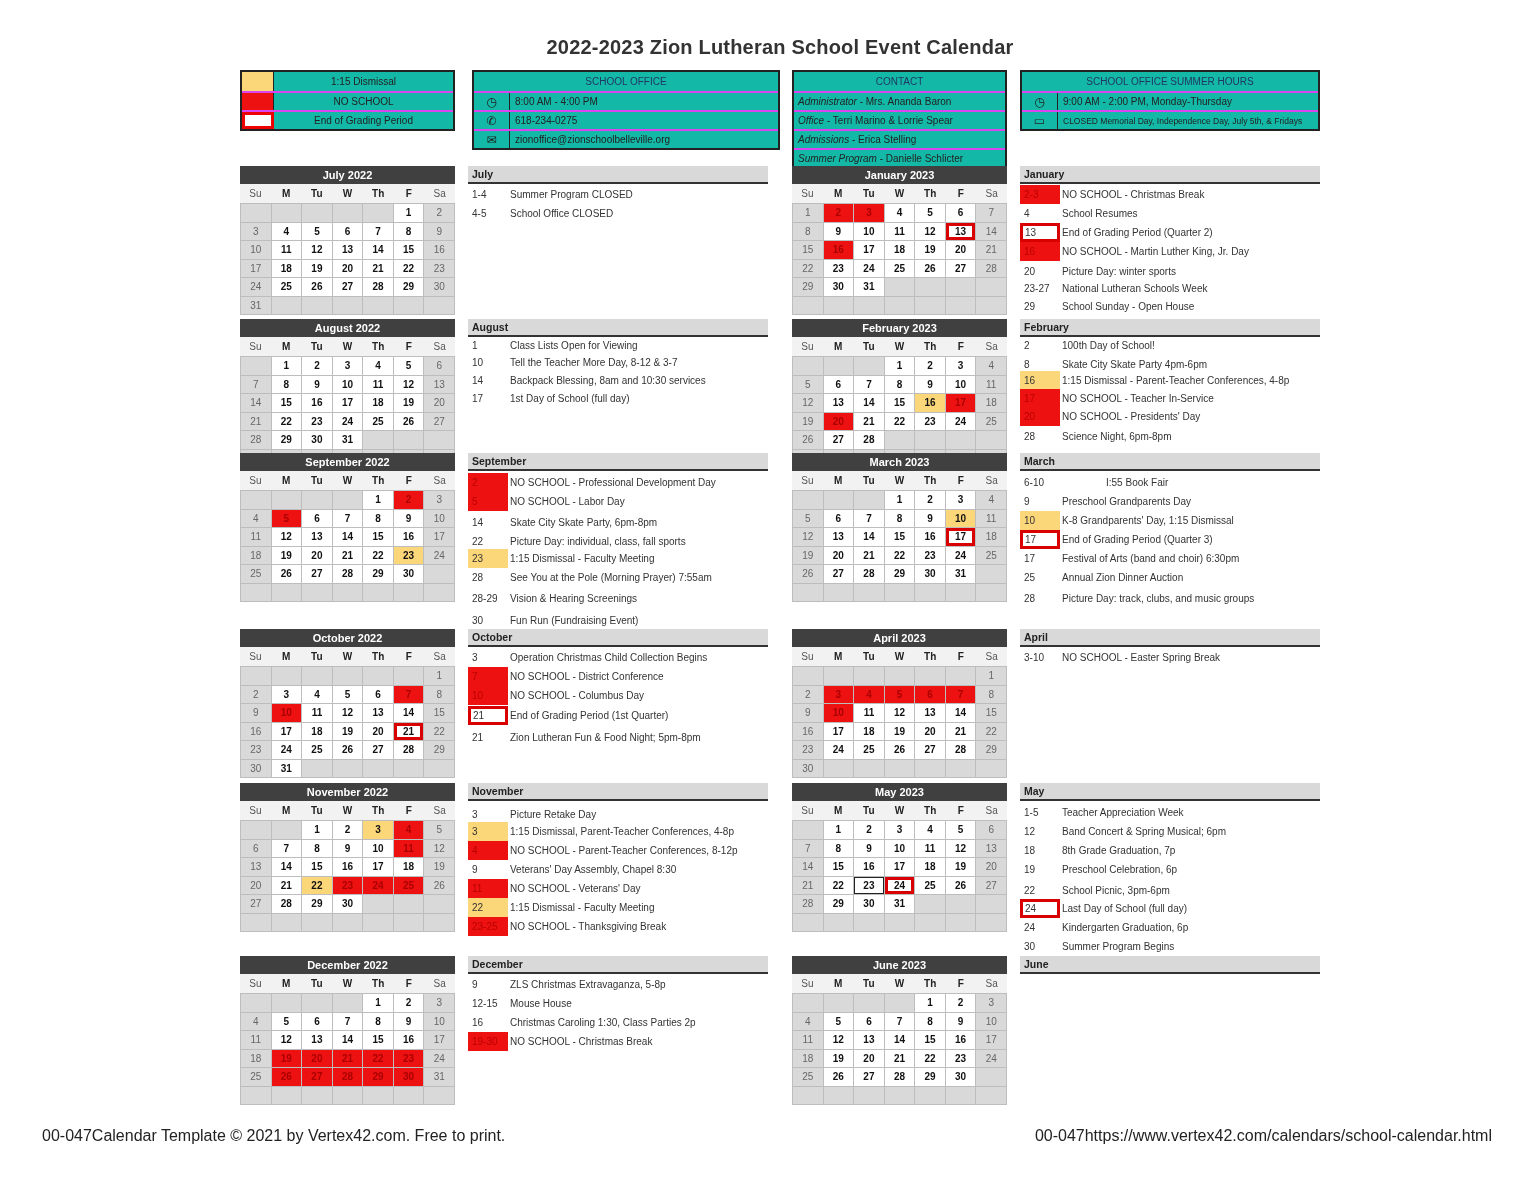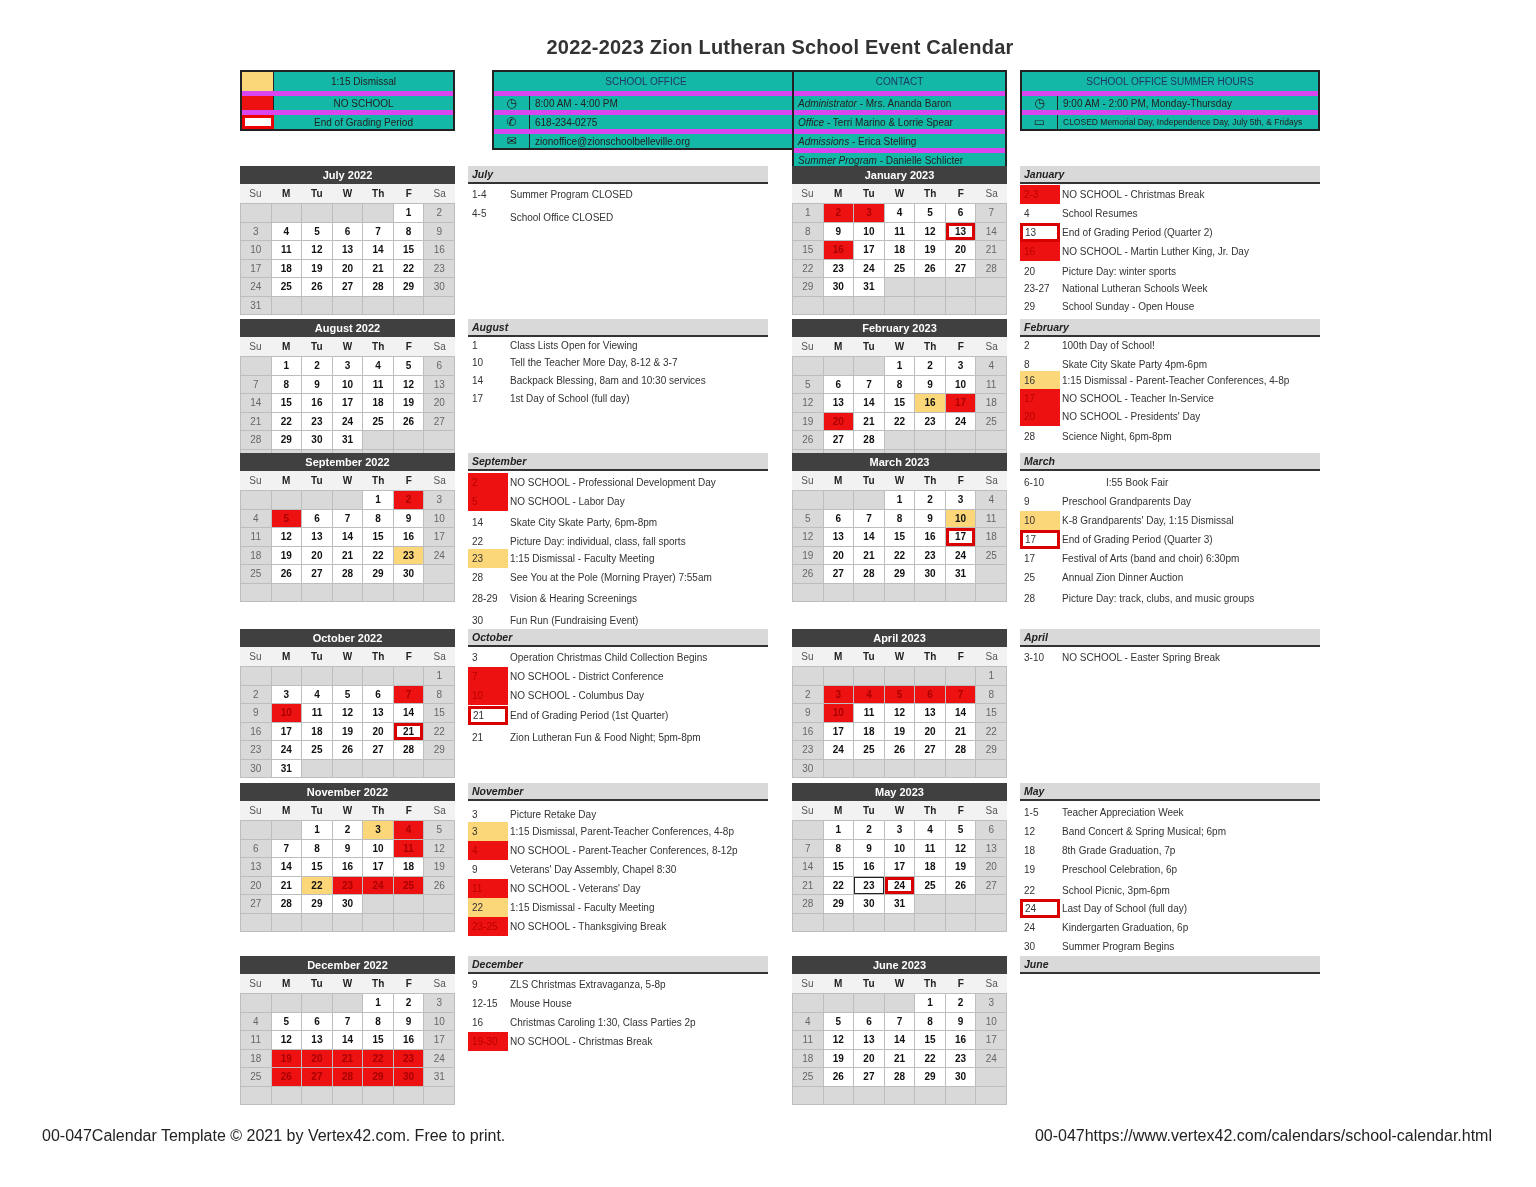--- a/index.html
+++ b/index.html
@@ -3,33 +3,33 @@
 <meta charset="utf-8">
 <style>
   * { box-sizing: border-box; margin: 0; padding: 0; }
   html, body { width: 1536px; height: 1187px; background: #ffffff; overflow: hidden; }
   body { position: relative; font-family: "Liberation Sans", "DejaVu Sans", sans-serif; color: #222; }
 
   .title { position: absolute; left: 0; width: 1560px; top: 36px; text-align: center; font-size: 20px; font-weight: bold; color: #333; letter-spacing: 0.2px; }
 
   
   .box { position: absolute; border: 2px solid #222; background: #14b8a6; font-size: 10px; }
-  .box .row { display: flex; height: 19px; border-top: 5px solid #d946ef; align-items: center; }
+  .box .row { display: flex; height: 19px; border-top: 2px solid #d946ef; align-items: center; }
   .box .row:first-child { border-top: none; }
   .box .hdr { justify-content: center; color: #1f3864; font-weight: normal; font-size: 10px; }
   .box .ic { width: 36px; height: 100%; border-right: 1px solid #222; display: flex; align-items: center; justify-content: center; font-size: 12px; }
   .box .tx { padding-left: 5px; white-space: nowrap; overflow: hidden; }
   .box .tx i { font-style: italic; }
 
   .legend { left: 240px; top: 70px; width: 215px; }
   .legend .sw { width: 32px; height: 100%; border-right: 1px solid #222; }
   .legend .lbl { flex: 1; text-align: center; }
   .legend .sw.gp { border: 3px solid #e00; background: #fff; }
 
-  .office { left: 492px; top: 70px; width: 308px; }
+  .office { left: 472px; top: 70px; width: 308px; }
   .contact { left: 792px; top: 70px; width: 215px; text-align: center; }
   .contact .tx { padding-left: 4px; }
   .summer { left: 1020px; top: 70px; width: 300px; }
 
   
   .cal { position: absolute; width: 215px; }
   .cal .mhead { height: 18px; background: #404040; color: #fff; text-align: center; font-size: 11px; font-weight: bold; line-height: 18px; }
   .cal .dow { display: grid; grid-template-columns: repeat(7, 1fr); height: 19px; background: #f2f2f2; font-size: 10px; align-items: center; text-align: center; }
   .cal .dow span { color: #555; }
   .cal .dow span.wk { font-weight: bold; color: #222; }
@@ -37,21 +37,21 @@
   .cal .d { height: 17.5px; line-height: 17.5px; text-align: center; font-size: 10px; font-weight: bold; background: #fff; color: #111; position: relative; }
   .cal .d.we { background: #d9d9d9; color: #666; font-weight: normal; }
   .cal .d.blank { background: #d9d9d9; }
   .cal .d.ns { background: #ee1111; color: #aa0000; }
   .cal .d.ds { background: #fcd77a; }
   .cal .d.gp { outline: 3px solid #d80000; outline-offset: -3px; z-index: 2; }
   .cal .d.box1 { outline: 1px solid #222; outline-offset: -1px; z-index: 1; }
 
   
   .ev { position: absolute; width: 300px; }
-  .ev .ehead { height: 18px; background: #d9d9d9; border-bottom: 2px solid #333; font-size: 10.5px; font-weight: bold; padding-left: 4px; line-height: 17px; color: #222; font-style: italic; }
+  .ev .ehead { height: 18px; background: #d9d9d9; border-bottom: 2px solid #333; font-size: 10.5px; font-weight: bold; padding-left: 4px; line-height: 17px; color: #222; }
   .ev .item { display: flex; font-size: 10px; align-items: center; color: #333; position: absolute; left: 0; width: 300px; height: 19px; }
   .ev .item .dt { width: 40px; height: 100%; padding-left: 4px; line-height: 19px; flex-shrink: 0; }
   .ev .item .dt.ns { background: #ee1111; color: #b00; }
   .ev .item .dt.ds { background: #fcd77a; }
   .ev .item .dt.gp { border: 3px solid #d80000; line-height: 13px; padding-left: 2px; background: #fff; }
   .ev .item .et { padding-left: 2px; white-space: nowrap; }
 
   .footer { position: absolute; top: 1127px; font-size: 16px; color: #222; font-family: "Liberation Sans", sans-serif; }
 </style>
 </head>
@@ -174,21 +174,21 @@
         <div class="d blank"></div>
         <div class="d blank"></div>
       </div>
     </div>
     <div class="ev" style="left: 468px; top: 166px;">
       <div class="ehead">July</div>
       <div class="item" style="top: 19px;">
         <div class="dt">1-4</div>
         <div class="et">Summer Program CLOSED</div>
       </div>
-      <div class="item" style="top: 38px; align-items: flex-end;">
+      <div class="item" style="top: 38px;">
         <div class="dt">4-5</div>
         <div class="et">School Office CLOSED</div>
       </div>
     </div>
     <div class="cal" style="left: 240px; top: 319px;">
       <div class="mhead">August 2022</div>
       <div class="dow">
         <span>Su</span>
         <span class="wk">M</span>
         <span class="wk">Tu</span>

